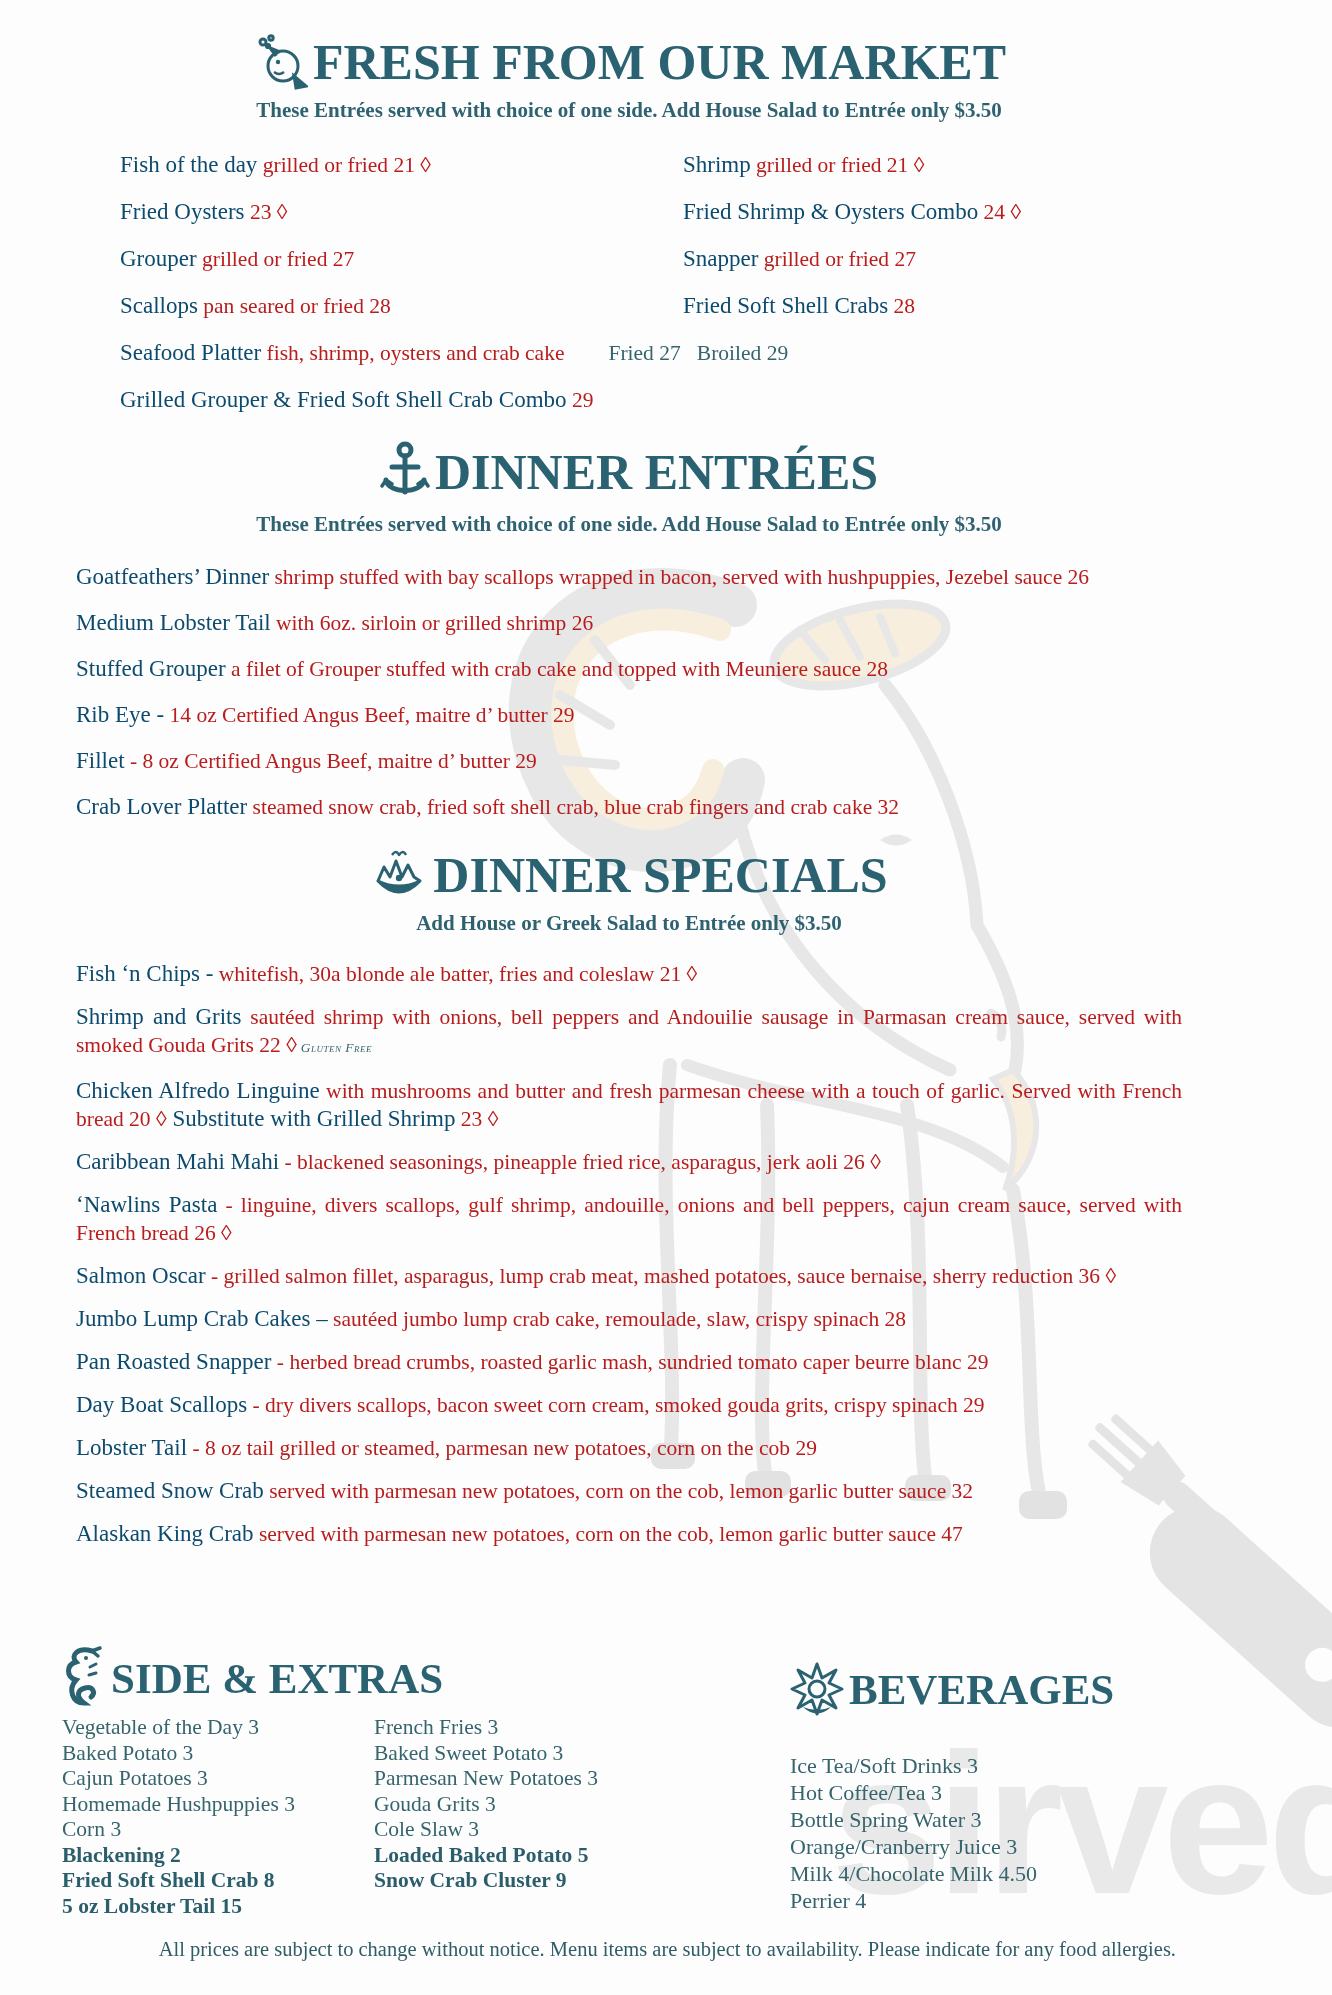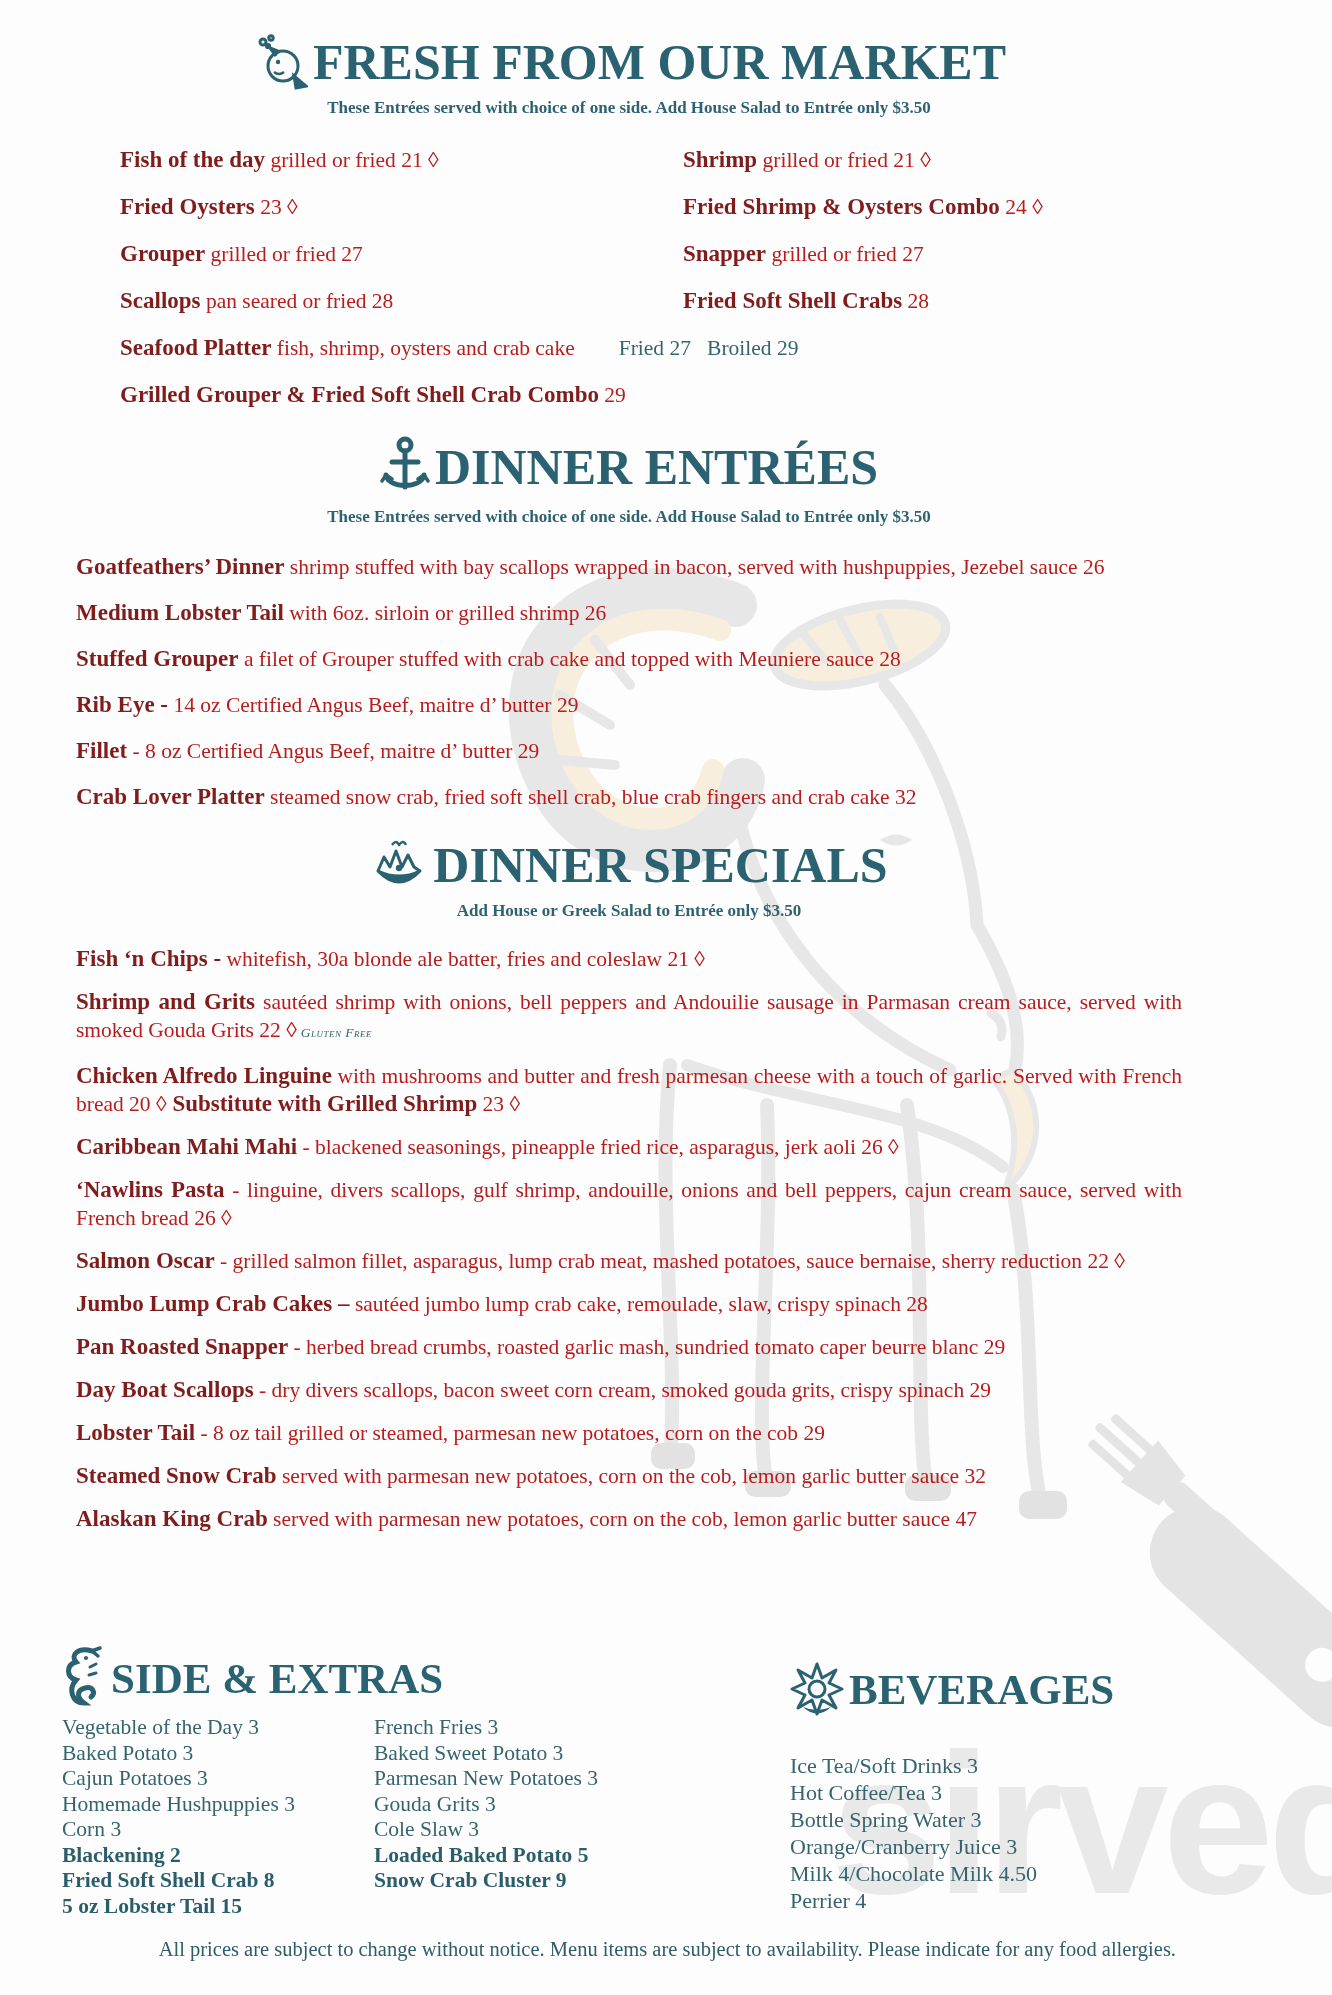--- a/index.html
+++ b/index.html
@@ -3,24 +3,24 @@
 <meta charset="utf-8">
 <style>
   html,body{margin:0;padding:0;background:#e8e8e8;}
   .page{position:relative;width:1332px;height:1995px;background:#fdfdfd;overflow:hidden;
         font-family:"Liberation Serif",serif;color:#35646d;}
   .content{position:relative;z-index:2;padding:34px 150px 0 76px;}
   
   .sec-head{display:flex;align-items:center;justify-content:center;color:#2b6272;margin-top:0;text-align:right;}
   .sec-head h2{font-size:50px;line-height:1.05;margin:0;font-weight:bold;white-space:nowrap;}
   .sec-head .icon{margin-right:5px;flex:0 0 auto;}
-  .subtitle{text-align:center;font-weight:bold;font-size:17px;margin:8px 0 0 0;color:#2e6270;}
+  .subtitle{text-align:center;font-weight:bold;font-size:21px;margin:8px 0 0 0;color:#2e6270;}
   
   .mi{font-size:21.5px;line-height:28px;margin-bottom:19px;}
-  .mn{font-weight:bold;font-size:23px;color:#7f1d1d;}
+  .mn{font-weight:normal;font-size:23px;color:#0c4a6e;}
   .md{color:#b91c1c;}
   .mtag{font-size:13.5px;font-style:italic;font-variant:small-caps;letter-spacing:.5px;}
   .mextra{margin-left:44px;white-space:pre;}
   .market-grid{display:grid;grid-template-columns:563px 1fr;padding-left:44px;margin-top:28px;}
   .market-wide{padding-left:44px;}
   .jlist .mi{text-align:justify;}
   #entrees-list{margin-top:26px;}
   #entrees-list .mi{margin-bottom:18px;}
   #specials-list{margin-top:24px;}
   #specials-list .mi{margin-bottom:15px;}
@@ -159,21 +159,21 @@
       </span>
       <h2>DINNER SPECIALS</h2>
     </div>
     <div class="subtitle">Add House or Greek Salad to Entrée only $3.50</div>
     <div id="specials-list" class="jlist">
         <div class="mi"><span class="mn">Fish ‘n Chips -</span><span class="md"> whitefish, 30a blonde ale batter, fries and coleslaw 21 ◊</span></div>
         <div class="mi"><span class="mn">Shrimp and Grits</span><span class="md"> sautéed shrimp with onions, bell peppers and Andouilie sausage in Parmasan cream sauce, served with smoked Gouda Grits 22 ◊</span><span class="mtag"> Gluten Free</span></div>
         <div class="mi"><span class="mn">Chicken Alfredo Linguine</span><span class="md"> with mushrooms and butter and fresh parmesan cheese with a touch of garlic. Served with French bread 20 ◊</span><span class="mn"> Substitute with Grilled Shrimp</span><span class="md"> 23 ◊</span></div>
         <div class="mi"><span class="mn">Caribbean Mahi Mahi</span><span class="md"> - blackened seasonings, pineapple fried rice, asparagus, jerk aoli 26 ◊</span></div>
         <div class="mi"><span class="mn">‘Nawlins Pasta</span><span class="md"> - linguine, divers scallops, gulf shrimp, andouille, onions and bell peppers, cajun cream sauce, served with French bread 26 ◊</span></div>
-        <div class="mi"><span class="mn">Salmon Oscar</span><span class="md"> - grilled salmon fillet, asparagus, lump crab meat, mashed potatoes, sauce bernaise, sherry reduction 22 ◊</span></div>
+        <div class="mi"><span class="mn">Salmon Oscar</span><span class="md"> - grilled salmon fillet, asparagus, lump crab meat, mashed potatoes, sauce bernaise, sherry reduction 36 ◊</span></div>
         <div class="mi"><span class="mn">Jumbo Lump Crab Cakes –</span><span class="md"> sautéed jumbo lump crab cake, remoulade, slaw, crispy spinach 28</span></div>
         <div class="mi"><span class="mn">Pan Roasted Snapper</span><span class="md"> - herbed bread crumbs, roasted garlic mash, sundried tomato caper beurre blanc 29</span></div>
         <div class="mi"><span class="mn">Day Boat Scallops</span><span class="md"> - dry divers scallops, bacon sweet corn cream, smoked gouda grits, crispy spinach 29</span></div>
         <div class="mi"><span class="mn">Lobster Tail</span><span class="md"> - 8 oz tail grilled or steamed, parmesan new potatoes, corn on the cob 29</span></div>
         <div class="mi"><span class="mn">Steamed Snow Crab</span><span class="md"> served with parmesan new potatoes, corn on the cob, lemon garlic butter sauce 32</span></div>
         <div class="mi"><span class="mn">Alaskan King Crab</span><span class="md"> served with parmesan new potatoes, corn on the cob, lemon garlic butter sauce 47</span></div>
       </div>
 
   </div>
 

